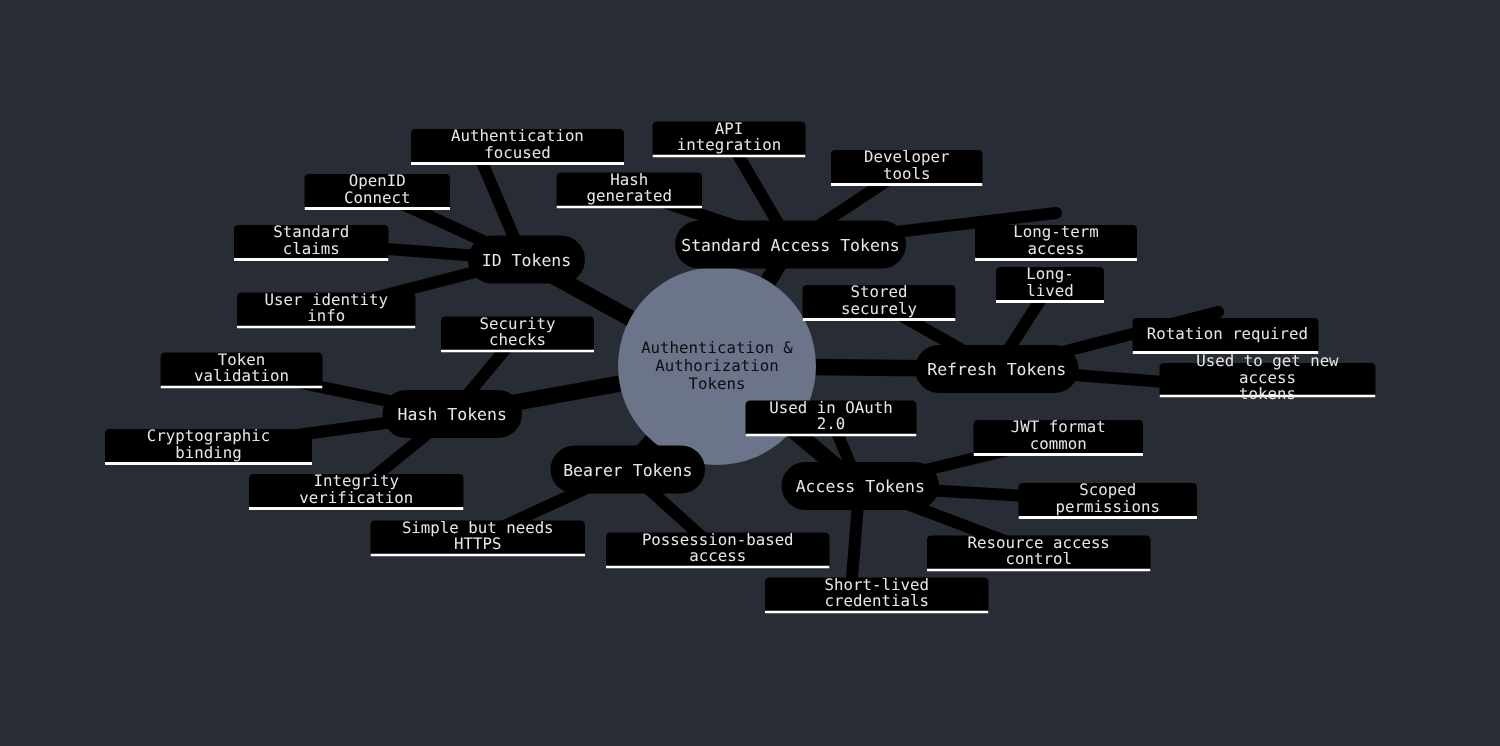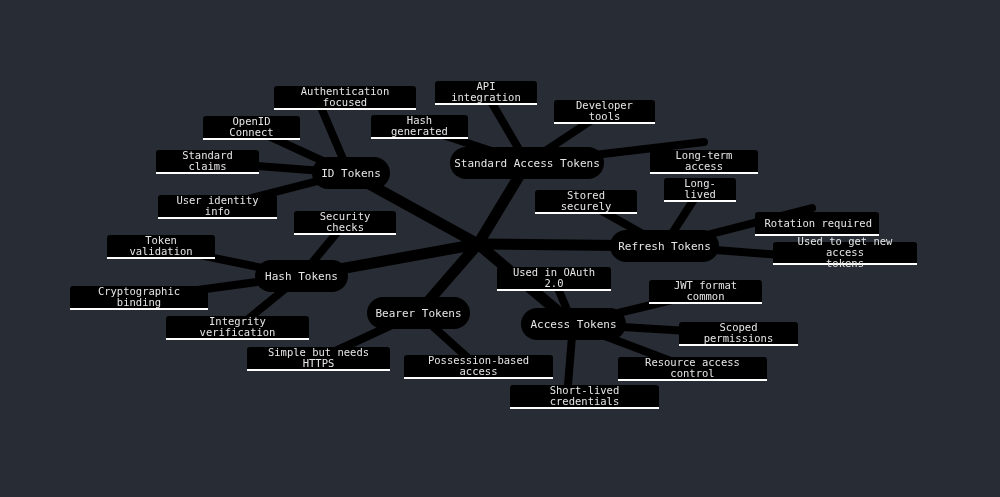--- a/index.html
+++ b/index.html
@@ -60,20 +60,24 @@
       <line x1="478" y1="244" x2="418" y2="313" stroke-width="11"></line>
       <line x1="418" y1="313" x2="318" y2="359" stroke-width="8"></line>
       <line x1="418" y1="313" x2="478" y2="367" stroke-width="8"></line>
       <line x1="478" y1="244" x2="573" y2="324" stroke-width="11"></line>
       <line x1="573" y1="324" x2="554" y2="279" stroke-width="8"></line>
       <line x1="573" y1="324" x2="705" y2="292" stroke-width="8"></line>
       <line x1="573" y1="324" x2="738" y2="334" stroke-width="8"></line>
       <line x1="573" y1="324" x2="692" y2="369" stroke-width="8"></line>
       <line x1="573" y1="324" x2="567" y2="397" stroke-width="8"></line>
     </svg>
+  <div id="root-node" class="root" style="left: 412px; top: 178px; width: 132px; height: 132px;">
+    <span style="white-space: pre-line;">Authentication &amp;
+Authorization Tokens</span>
+  </div>
   <div id="nodes">
       <div class="leaf" style="left: 246px; top: 86px; width: 142px; height: 24px; margin-left: 28px;"><span>Authentication focused</span></div>
       <div class="leaf" style="left: 203px; top: 116px; width: 97px; height: 24px;"><span>OpenID Connect</span></div>
       <div class="leaf" style="left: 156px; top: 150px; width: 103px; height: 24px; align-items: flex-end;"><span>Standard claims</span></div>
       <div class="leaf" style="left: 158px; top: 195px; width: 119px; height: 24px;"><span>User identity info</span></div>
       <div class="branch" style="left: 312px; top: 157px; width: 78px; height: 32px;">
         <span>ID Tokens</span>
       </div>
       <div class="leaf" style="left: 435px; top: 81px; width: 102px; height: 24px;"><span>API integration</span></div>
       <div class="leaf" style="left: 554px; top: 100px; width: 101px; height: 24px;"><span>Developer tools</span></div>

